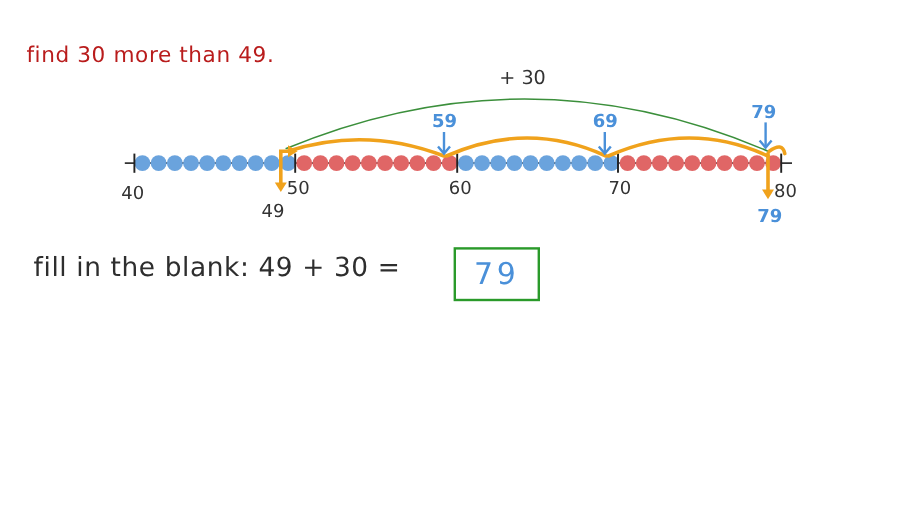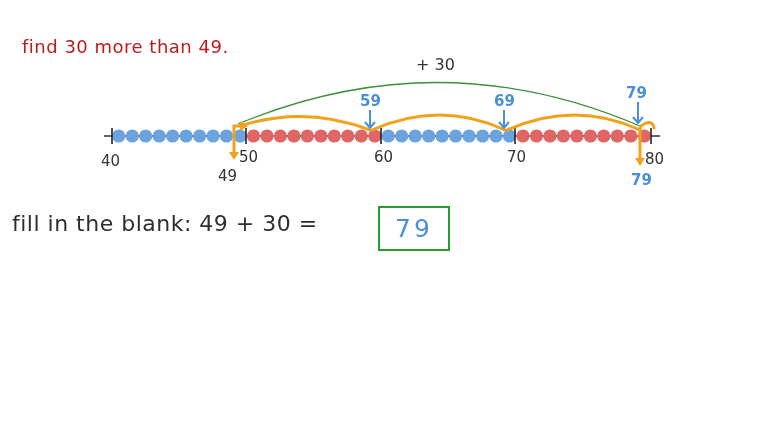--- a/index.html
+++ b/index.html
@@ -5,21 +5,21 @@
   html, body { margin: 0; padding: 0; }
   body {
     width: 760px; height: 427px; background: #ffffff; position: relative; overflow: hidden;
     font-family: "DejaVu Sans", sans-serif; color: #333333;
   }
   .abs { position: absolute; }
   .question {
     left: 22px; top: 20px; font-size: 18px; color: #b91c1c; letter-spacing: 0.5px; margin-top: 16px;
   }
   .fill-line {
-    left: 12px; top: 211px; font-size: 22px; color: #2e2e2e; letter-spacing: 0.5px;
+    left: 28px; top: 211px; font-size: 22px; color: #2e2e2e; letter-spacing: 0.5px;
   }
   .answer-box {
     left: 378px; top: 206px; width: 72px; height: 45px;
     border: 2.5px solid #2a9a2a; box-sizing: border-box;
     display: flex; align-items: center; justify-content: center;
   }
   .answer-value { font-size: 25px; color: #4a90d9; letter-spacing: 3px; }
   svg text { font-family: "DejaVu Sans", sans-serif; }
 </style>
 </head>

